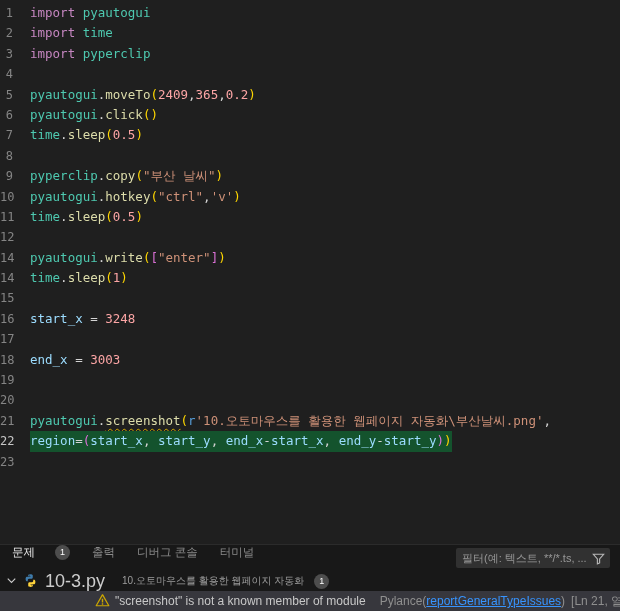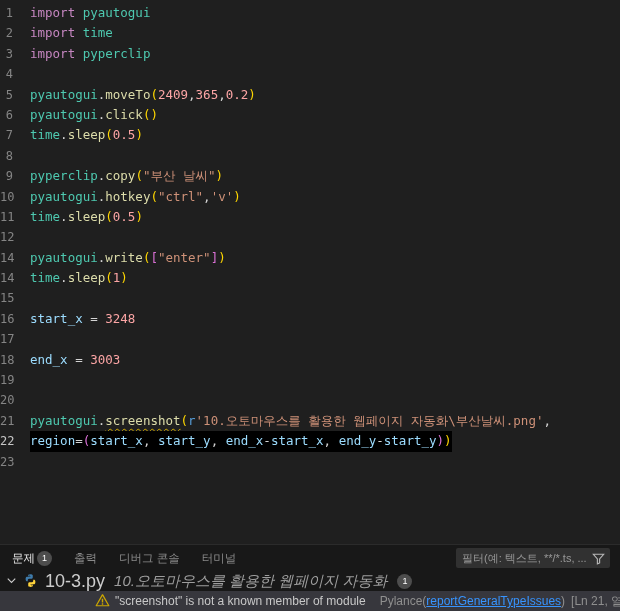--- a/index.html
+++ b/index.html
@@ -8,56 +8,56 @@
   .app { width:620px; height:611px; display:flex; flex-direction:column; }
 
   
   .editor { height:545px; padding-top:3px; background:#1f1f1f; overflow:hidden;
             font-family:"DejaVu Sans Mono", monospace; font-size:12.5px; color:#cccccc; }
   .code-line { display:flex; height:20.4px; line-height:20.4px; white-space:pre; }
   .ln { width:30px; min-width:30px; text-align:right; padding-right:17px;
         color:#858585; font-size:12px; }
   .code-line.active .ln { color:#c6c6c6; }
   .code { white-space:pre; }
-  .code.selected { background:#000000; }
+  .code.selected { background:#14532d; }
   .tk-kw  { color:#c586c0; }
   .tk-mod { color:#4ec9b0; }
   .tk-fn  { color:#dcdcaa; }
   .tk-num { color:#fca5a5; }
   .tk-str { color:#ce9178; }
   .tk-pun { color:#d4d4d4; }
   .tk-var { color:#9cdcfe; }
   .tk-b1  { color:#ffd700; }
   .tk-b2  { color:#da70d6; }
   .tk-pre { color:#569cd6; }
   .tk-sq  { text-decoration: underline wavy #cca700; text-decoration-thickness:1px; text-underline-offset:3px; }
 
   
   .panel { flex:1; background:#181818; border-top:1px solid #2b2b2b; color:#cccccc; }
   .panel-header { display:flex; align-items:center; height:26px; padding:0 10px 0 12px; }
   .tabs { display:flex; flex:1; }
-  .panel-tab { display:flex; align-items:center; gap:2px; margin-right:22px;
+  .panel-tab { display:flex; gap:20px; margin-right:22px;
                font-size:11.5px; color:#8a8a8a; height:26px; cursor:pointer; }
   .panel-tab.active { color:#e7e7e7; }
   .badge { background:#4d4d4d; color:#ffffff; border-radius:50%; min-width:15px; height:15px;
            line-height:15px; text-align:center; font-size:9px; display:inline-block; }
   .filter-box { display:flex; align-items:center; background:#313131; border-radius:2px;
                 height:20px; width:154px; padding:0 4px 0 6px; }
   .filter-input { flex:1; min-width:0; background:transparent; border:none; outline:none;
                   color:#cccccc; font-size:11px; font-family:"Liberation Sans", sans-serif; }
   .filter-input::placeholder { color:#989898; }
   .filter-icon svg, .chevron svg, .pyicon svg, .warn-icon svg { display:block; width:15px; height:15px; }
 
   .problems { font-size:12px; }
   .tree-row { display:flex; align-items:center; height:20px; white-space:nowrap; }
   .file-row { padding-left:4px; }
   .chevron { width:16px; height:16px; margin-right:3px; }
   .pyicon  { width:16px; height:16px; margin-right:6px; }
   .file-name { color:#cccccc; font-size:18px; }
-  .file-desc { color:#9d9d9d; margin-left:9px; font-size:15px;font-style:italic; }
+  .file-desc { color:#9d9d9d; margin-left:17px; font-size:10px; }
   .row-badge { margin-left:10px; }
   .problem-row { padding-left:95px; background:#37373d; }
   .warn-icon { width:16px; height:16px; margin-right:5px; }
   .msg { color:#c8c8c8; }
   .src { color:#8f8f8f; margin-left:14px; }
   .code-link { color:#3794ff; text-decoration:underline; cursor:pointer; }
   .loc { color:#8f8f8f; margin-left:6px; }
 </style>
 </head>
 <body>

